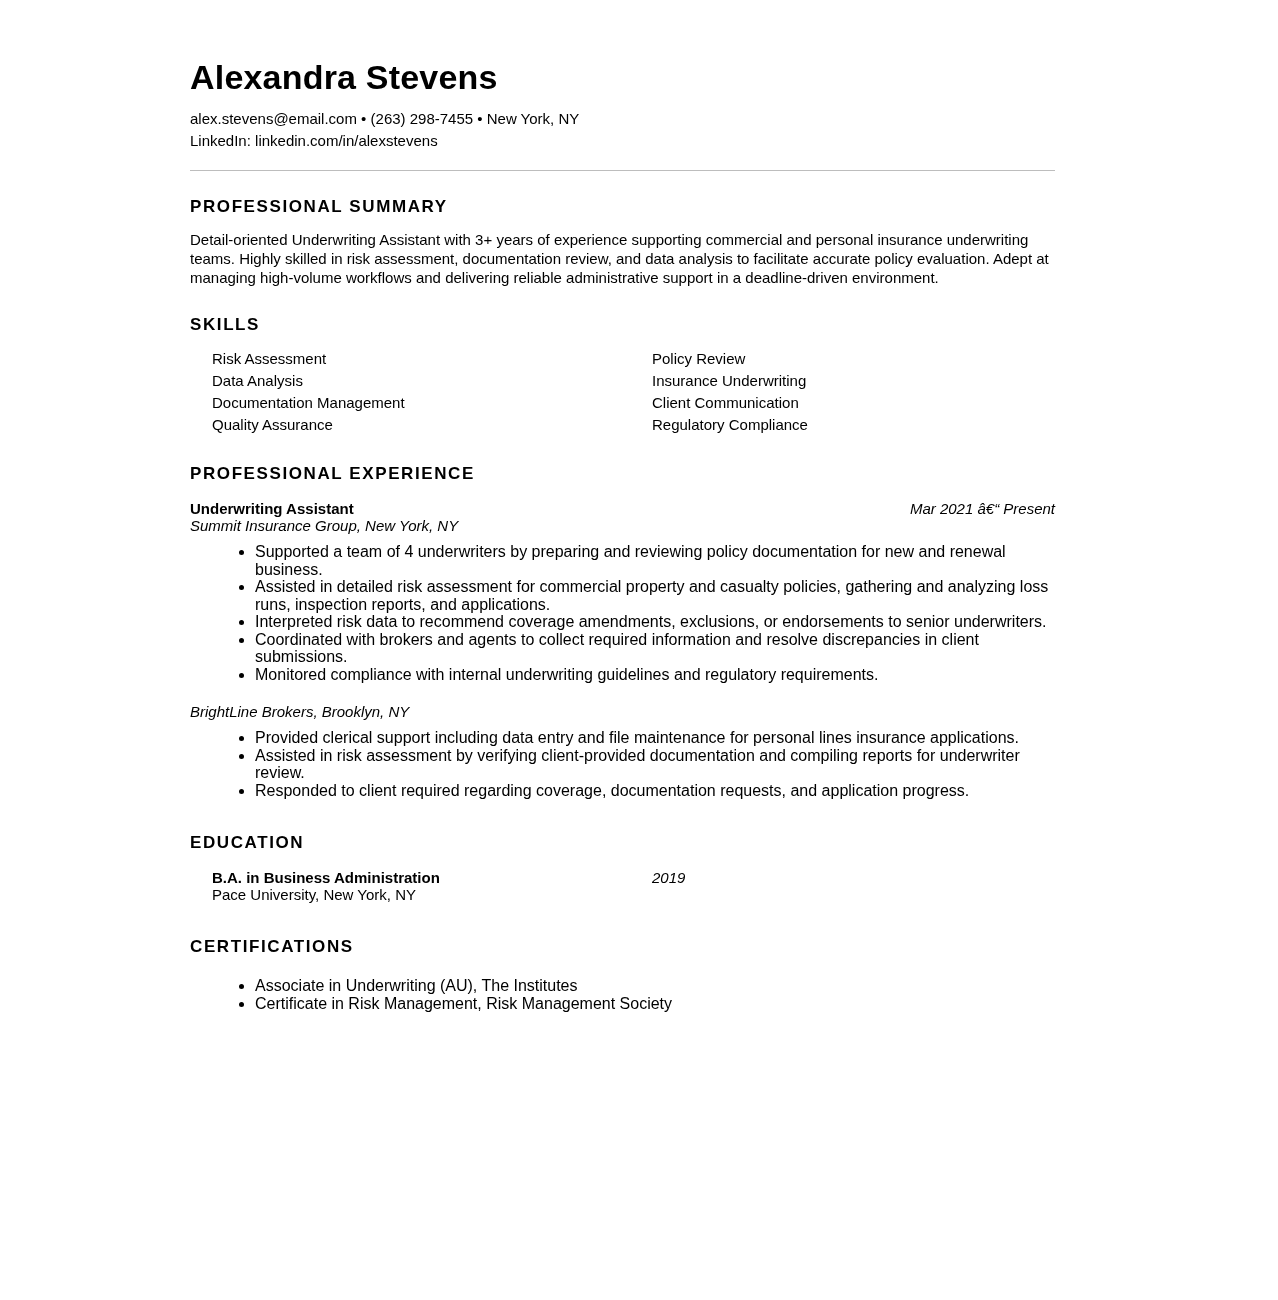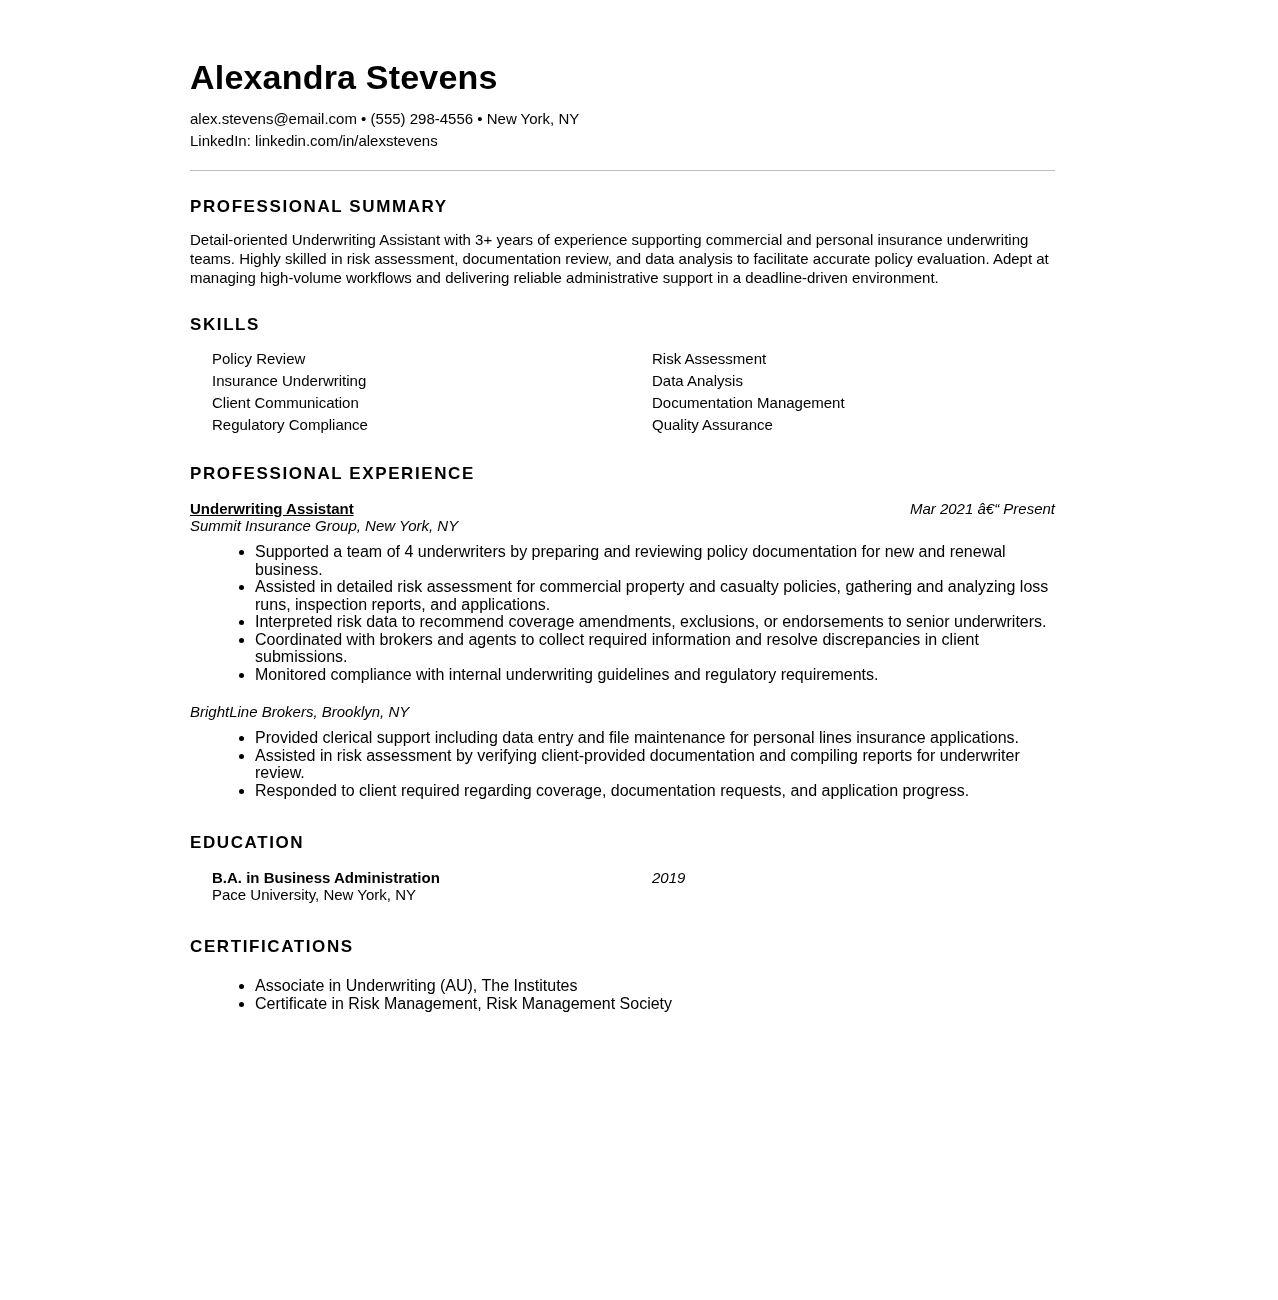--- a/index.html
+++ b/index.html
@@ -73,21 +73,21 @@
   
   .job { margin-top: 16px; }
   .job + .job { margin-top: 20px; }
   .job-header {
     display: flex;
     justify-content: space-between;
     align-items: baseline;
     font-size: 15px;
     line-height: 17px;
   }
-  .job-title { font-weight: 700; text-decoration: underline; }
+  .job-title { font-weight: 700; }
   .job-dates { font-style: italic; white-space: nowrap; }
   .job-company {
     font-size: 15px;
     font-style: italic;
     line-height: 17px;
   }
   ul.bullet-list {
     margin: 9px 0 0 0;
     padding-left: 65px;
     font-size: 16px;
@@ -117,45 +117,45 @@
     line-height: 18px;
   }
 </style>
 </head>
 <body>
 
 <div class="page">
 
   <header>
     <h1 class="name">Alexandra Stevens</h1>
-    <div class="contact-line">alex.stevens@email.com • (555) 298-4556 • New York, NY</div>
+    <div class="contact-line">alex.stevens@email.com • (263) 298-7455 • New York, NY</div>
     <div class="contact-line">LinkedIn: linkedin.com/in/alexstevens</div>
   </header>
 
   <hr class="header-rule">
 
   <section class="section-summary">
     <h2 class="section-heading">PROFESSIONAL SUMMARY</h2>
     <p class="summary-text">Detail-oriented Underwriting Assistant with 3+ years of experience supporting commercial and personal insurance underwriting teams. Highly skilled in risk assessment, documentation review, and data analysis to facilitate accurate policy evaluation. Adept at managing high-volume workflows and delivering reliable administrative support in a deadline-driven environment.</p>
   </section>
 
   <section class="section-skills">
     <h2 class="section-heading">SKILLS</h2>
     <div class="skills-grid">
+      <div class="skills-col">
+        <div>Risk Assessment</div>
+        <div>Data Analysis</div>
+        <div>Documentation Management</div>
+        <div>Quality Assurance</div>
+      </div>
       <div class="skills-col">
         <div>Policy Review</div>
         <div>Insurance Underwriting</div>
         <div>Client Communication</div>
         <div>Regulatory Compliance</div>
-      </div>
-      <div class="skills-col">
-        <div>Risk Assessment</div>
-        <div>Data Analysis</div>
-        <div>Documentation Management</div>
-        <div>Quality Assurance</div>
       </div>
     </div>
   </section>
 
   <section class="section-experience">
     <h2 class="section-heading">PROFESSIONAL EXPERIENCE</h2>
 
     <div class="job">
       <div class="job-header">
         <span class="job-title">Underwriting Assistant</span>

